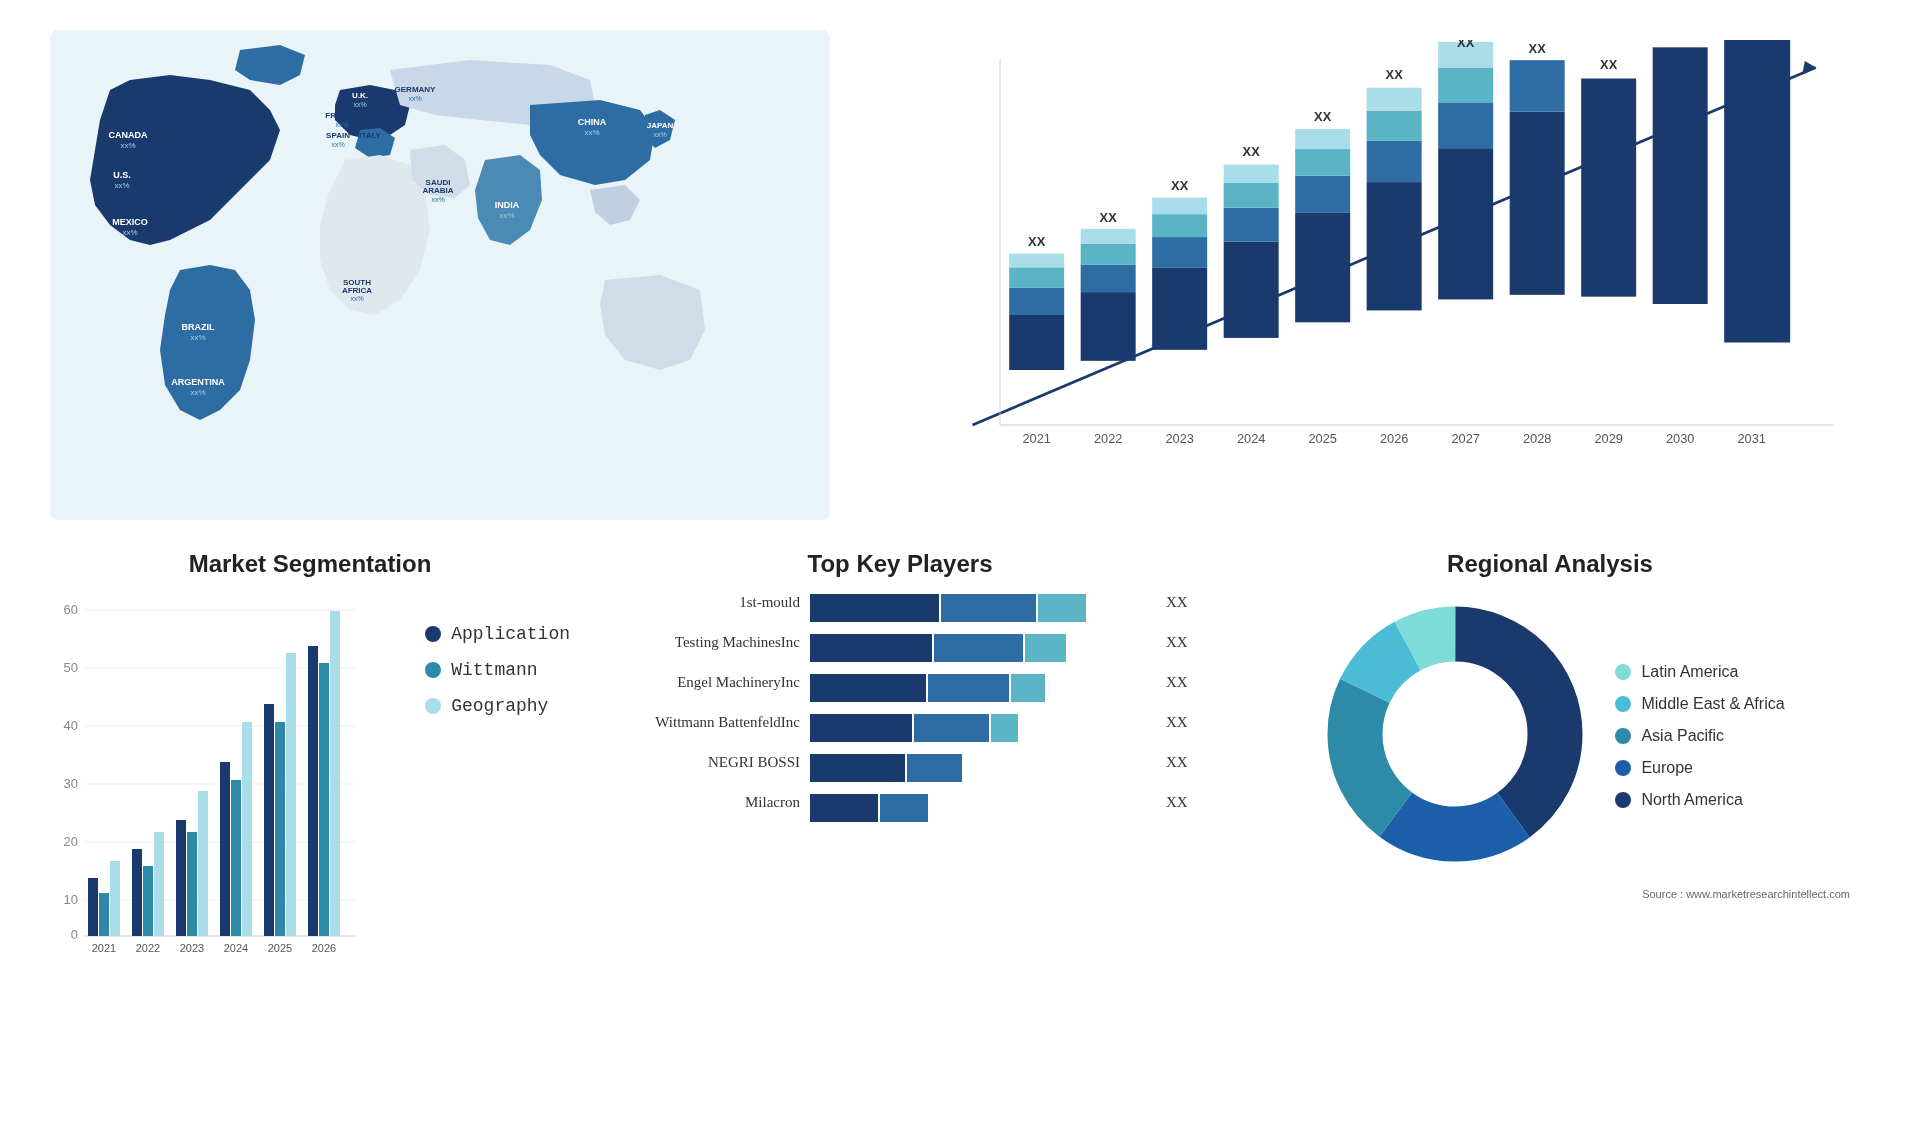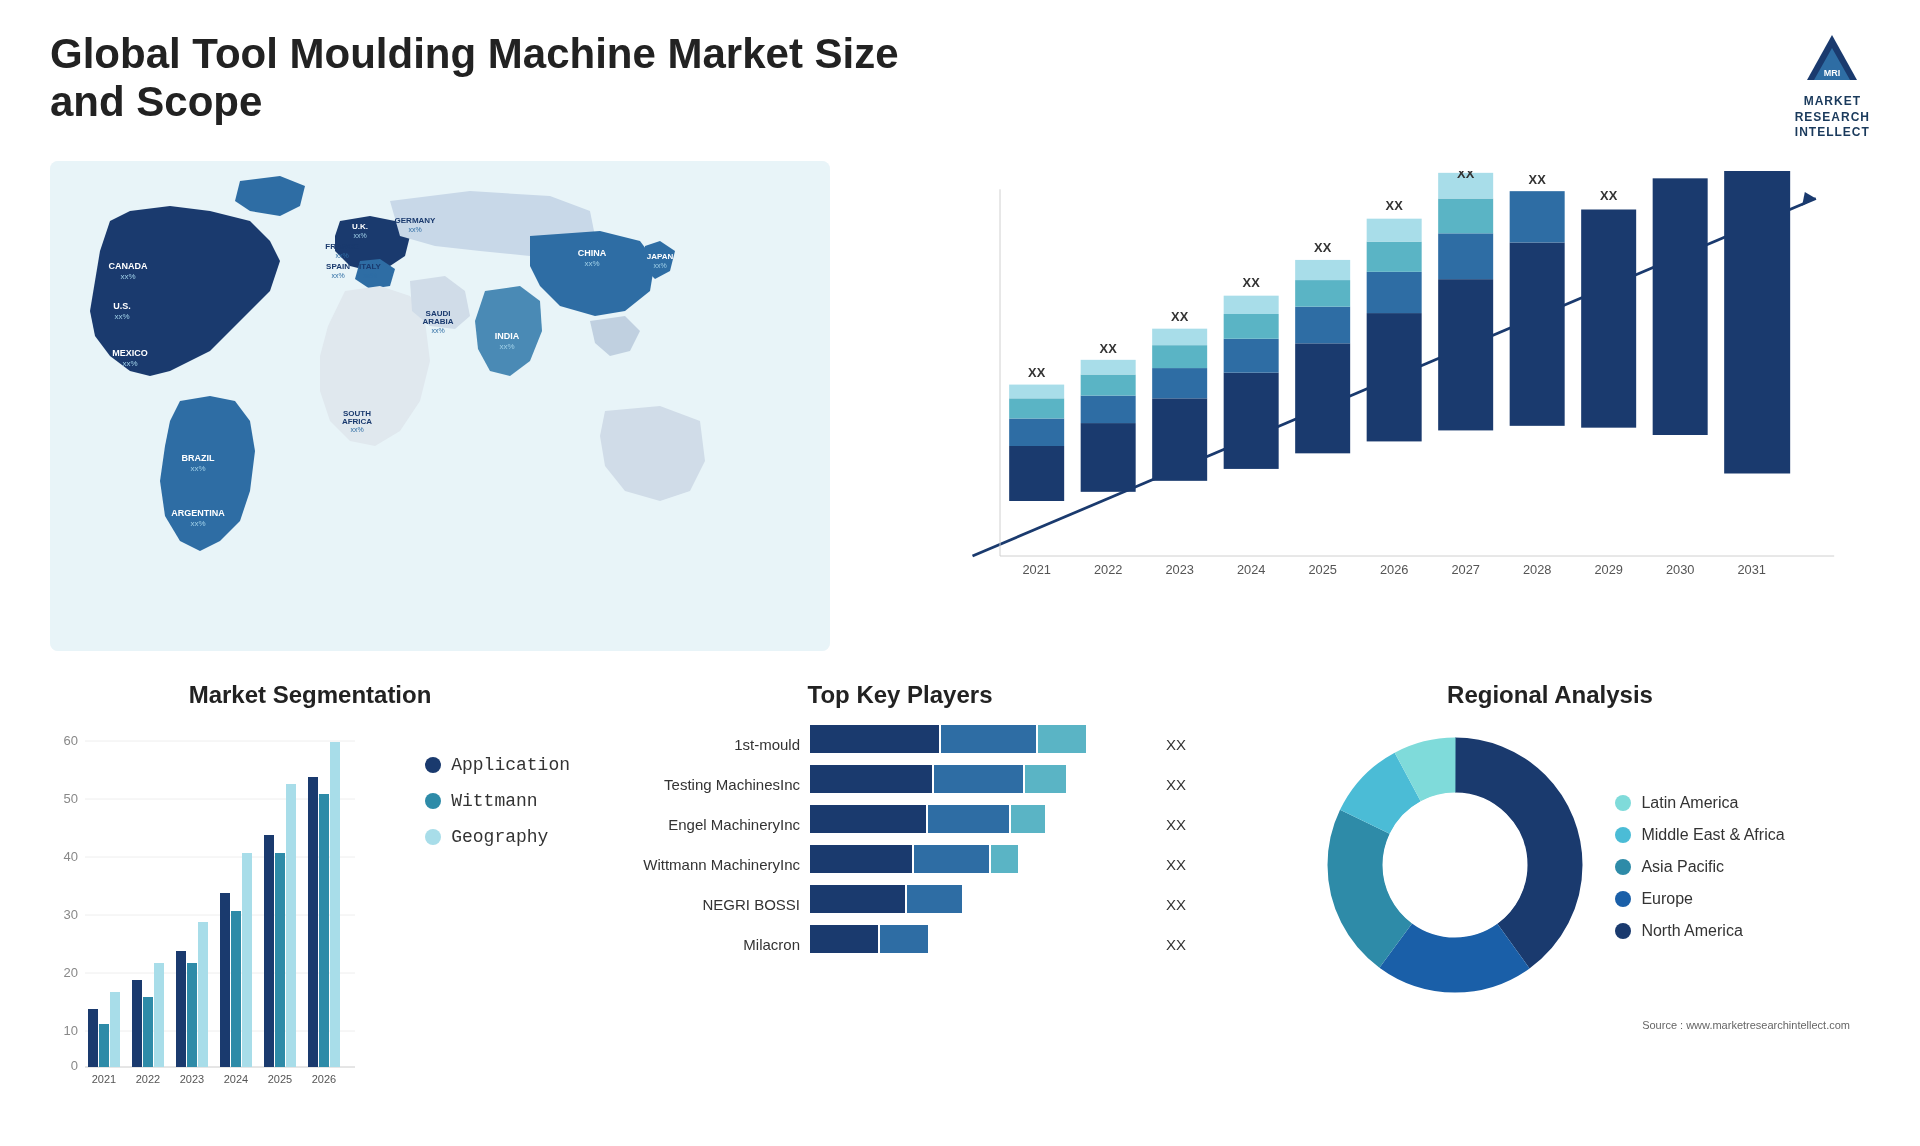--- a/index.html
+++ b/index.html
@@ -119,22 +119,23 @@
     }
     
     .players-list {
       display: flex;
       flex-direction: column;
       gap: 12px;
       padding: 0 10px;
     }
     .player-row {
       display: flex;
-      align-items: flex-end;
+      align-items: flex-start;
       gap: 10px;
+      font-family: Liberation Serif, serif;
     }
     .player-name {
       font-size: 15px;
       color: #333;
       width: 200px;
       text-align: right;
       flex-shrink: 0;
     }
     .player-bar-wrap {
       flex: 1;
@@ -200,35 +201,20 @@
     .world-map-svg {
       width: 100%;
       height: 100%;
     }
   </style>
 </head>
 <body>
 
 <div class="page">
 
-  <div class="header">
-    <h1 class="main-title">Global Tool Moulding Machine Market Size and Scope</h1>
-    <div class="logo-box">
-      <svg class="logo-icon" viewBox="0 0 60 60">
-        <polygon points="30,5 55,50 5,50" fill="#1a3a6e"></polygon>
-        <polygon points="30,18 48,50 12,50" fill="#2e6da4"></polygon>
-        <text x="30" y="46" text-anchor="middle" font-size="9" fill="white" font-weight="bold">MRI</text>
-      </svg>
-      <div class="logo-text">
-        <span>MARKET</span><br>
-        <span>RESEARCH</span><br>
-        <span>INTELLECT</span>
-      </div>
-    </div>
-  </div>
 
   <div class="top-section">
 
     <div class="map-container">
       <svg class="world-map-svg" viewBox="0 0 780 490">
 
         <rect width="780" height="490" fill="#e8f4f8"></rect>
 
         <path d="M60,60 L80,50 L120,45 L160,50 L200,60 L220,80 L230,100 L220,130 L200,150 L180,170 L160,190 L140,200 L120,210 L100,215 L80,210 L60,195 L45,175 L40,150 L45,120 L50,90 Z" fill="#1a3a6e"></path>
 
@@ -480,21 +466,21 @@
         <div class="player-row">
           <span class="player-name">Engel MachineryInc</span>
           <div class="player-bar-wrap">
             <div class="player-bar-seg1" style="width:34%;"></div>
             <div class="player-bar-seg2" style="width:24%;"></div>
             <div class="player-bar-seg3" style="width:10%;"></div>
           </div>
           <span class="player-val">XX</span>
         </div>
         <div class="player-row">
-          <span class="player-name">Wittmann MachineryInc</span>
+          <span class="player-name">Wittmann BattenfeldInc</span>
           <div class="player-bar-wrap">
             <div class="player-bar-seg1" style="width:30%;"></div>
             <div class="player-bar-seg2" style="width:22%;"></div>
             <div class="player-bar-seg3" style="width:8%;"></div>
           </div>
           <span class="player-val">XX</span>
         </div>
         <div class="player-row">
           <span class="player-name">NEGRI BOSSI</span>
           <div class="player-bar-wrap">

